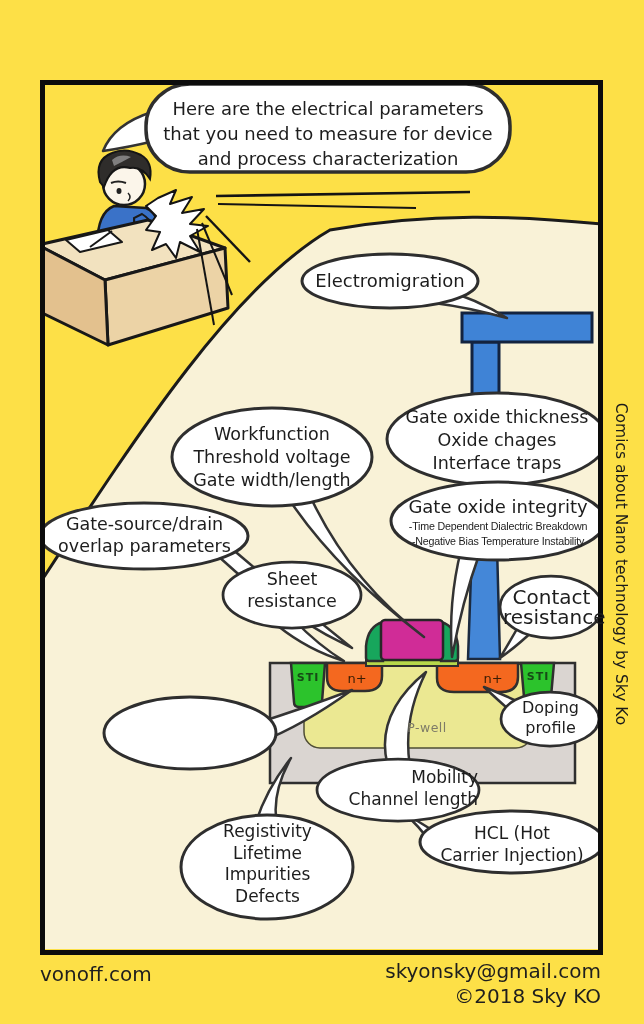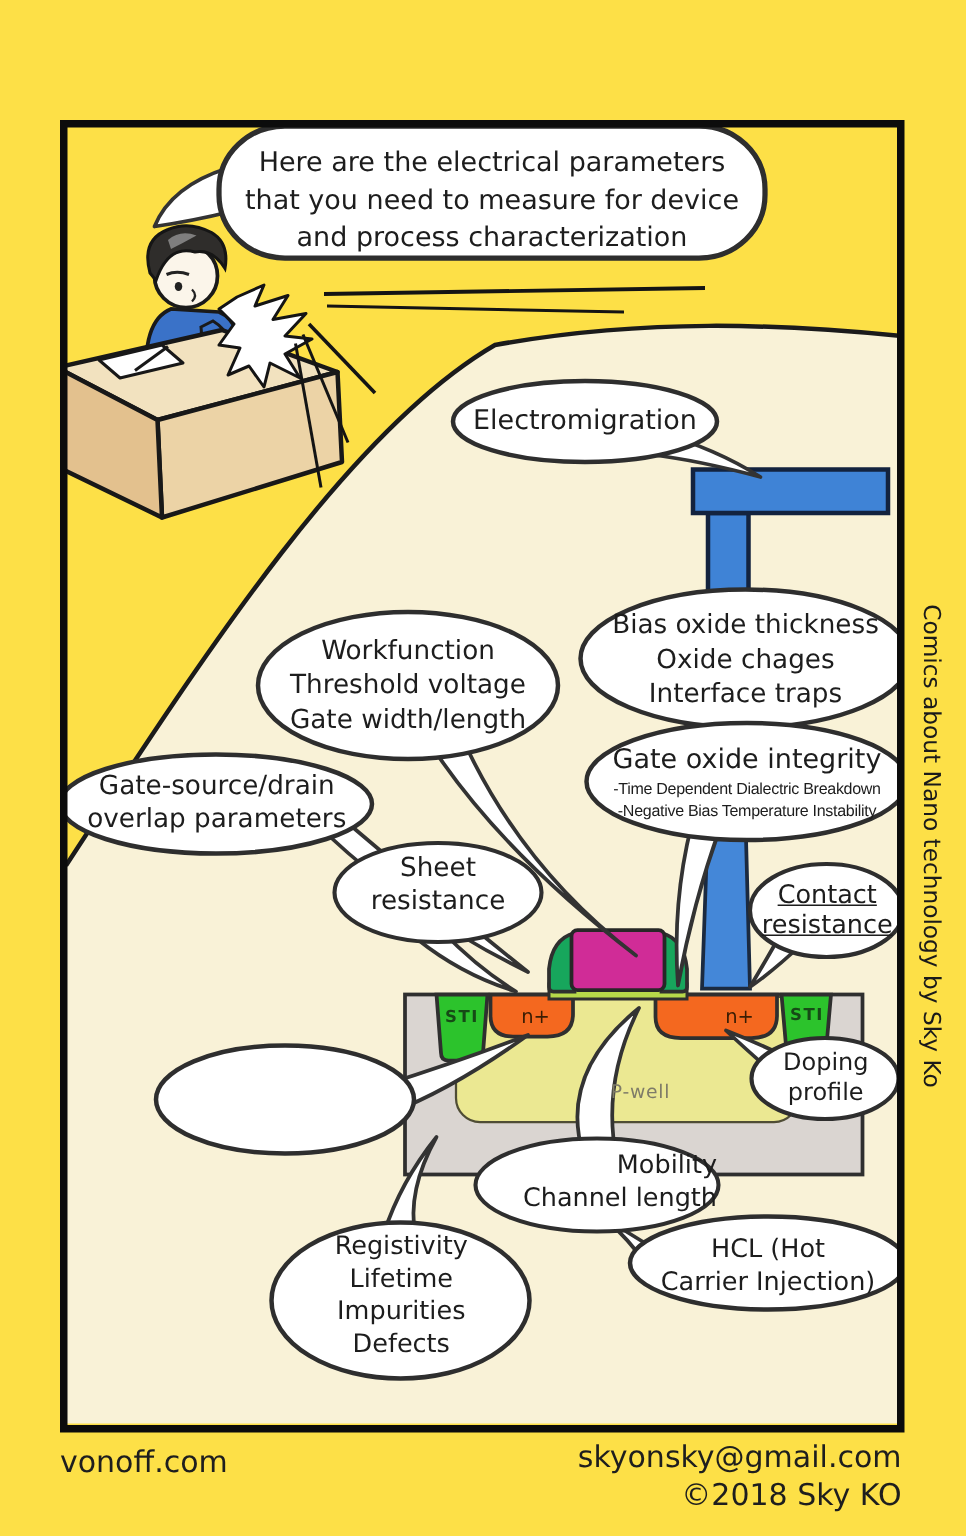--- a/index.html
+++ b/index.html
@@ -118,21 +118,21 @@
 
   <div class="t" style="left:146px;top:96px;width:364px;font-size:18px;line-height:25px;">
     <div>Here are the electrical parameters</div>
     <div>that you need to measure for device</div>
     <div>and process characterization</div>
   </div>
 
   <div class="t" style="left:300px;top:270px;width:180px;font-size:18px;">Electromigration</div>
 
   <div class="t" style="left:388px;top:406px;width:218px;font-size:17.5px;line-height:23px;">
-    <div>Bias oxide thickness</div>
+    <div>Gate oxide thickness</div>
     <div>Oxide chages</div>
     <div>Interface traps</div>
   </div>
 
   <div class="t" style="left:392px;top:496px;width:212px;">
     <div style="font-size:18px;line-height:21px;">Gate oxide integrity</div>
     <div class="sub" style="font-size:10.7px;line-height:14.5px;margin-top:2px;">-Time Dependent Dialectric Breakdown</div>
     <div class="sub" style="font-size:10.7px;line-height:14.5px;">-Negative Bias Temperature Instability</div>
   </div>
 
@@ -145,21 +145,21 @@
   <div class="t" style="left:42px;top:513px;width:205px;font-size:17.5px;line-height:22px;">
     <div>Gate-source/drain</div>
     <div>overlap parameters</div>
   </div>
 
   <div class="t" style="left:232px;top:568px;width:120px;font-size:17.5px;line-height:22px;">
     <div>Sheet</div>
     <div>resistance</div>
   </div>
 
-  <div class="t" style="left:503px;top:587px;width:97px;font-size:17px;line-height:20px;text-decoration:underline;">
+  <div class="t" style="left:503px;top:587px;width:97px;font-size:20px;line-height:20px;">
     <div>Contact</div>
     <div>resistance</div>
   </div>
 
 
   <div class="t" style="left:503px;top:698px;width:95px;font-size:16px;line-height:20px;">
     <div>Doping</div>
     <div>profile</div>
   </div>
 

